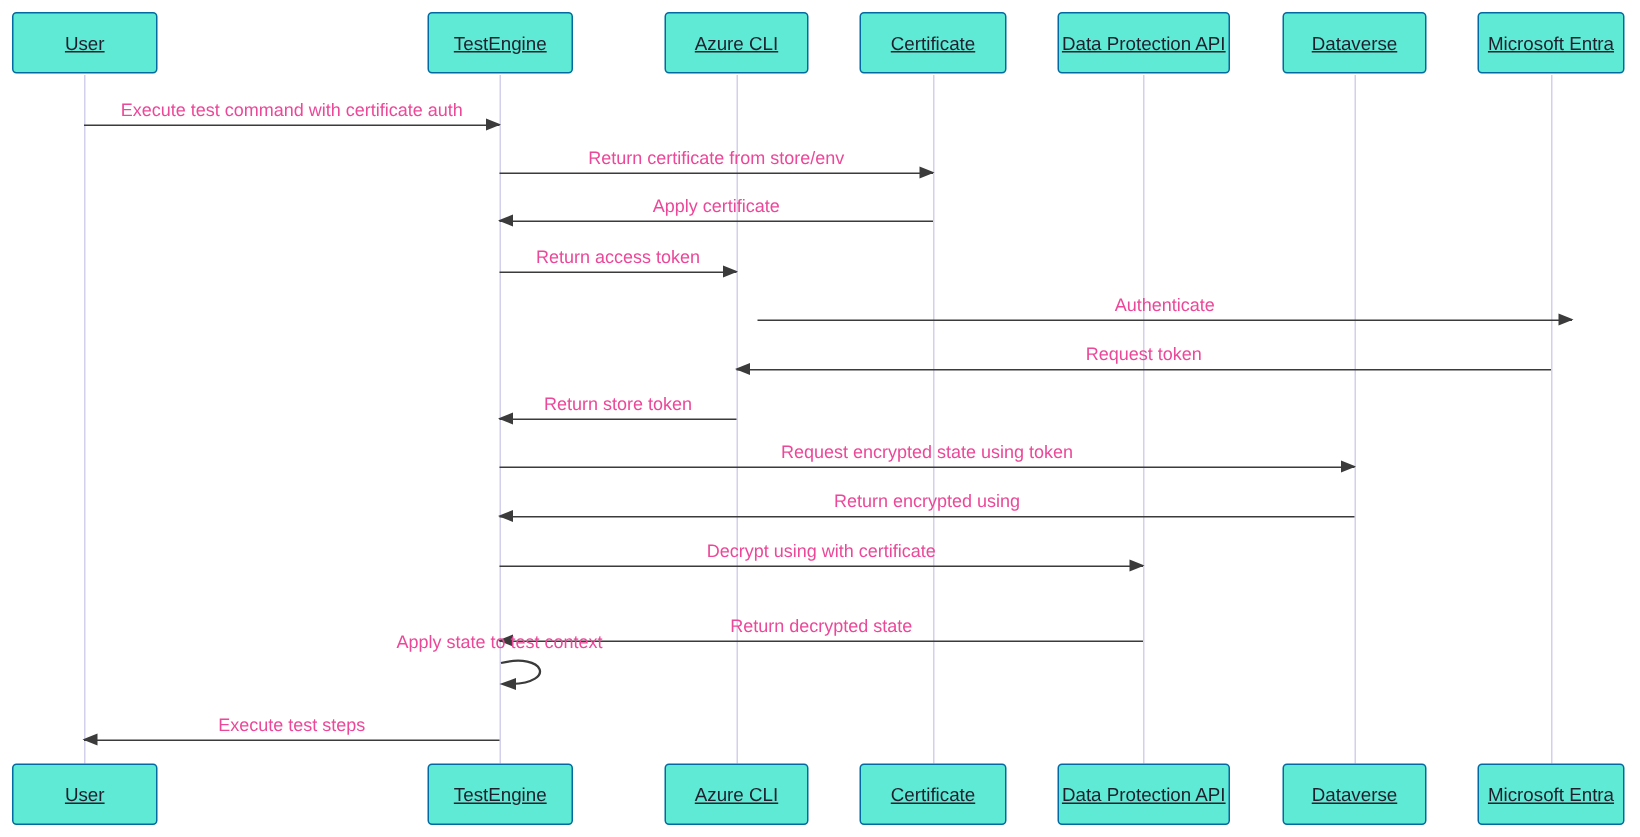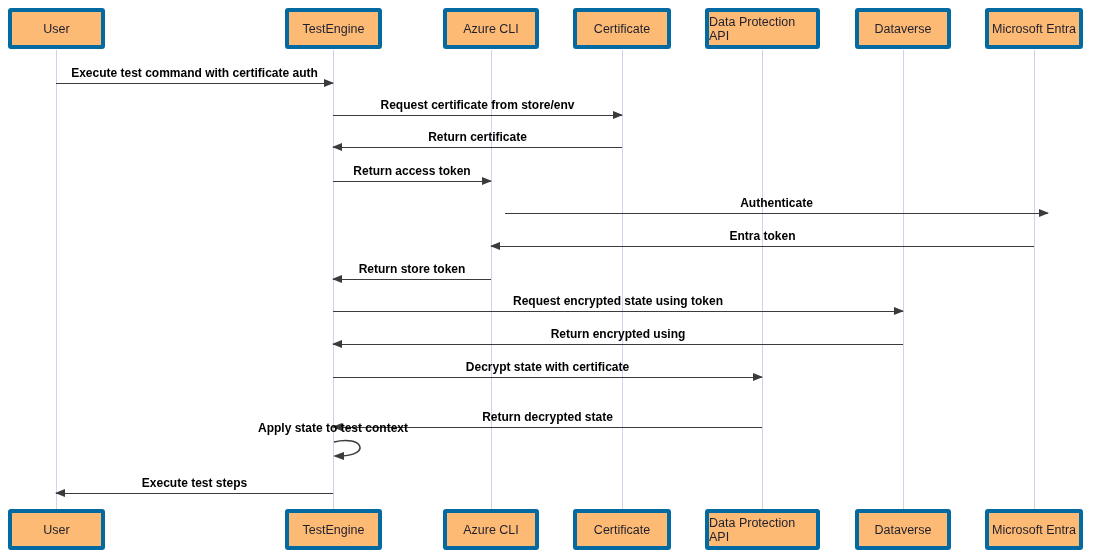--- a/index.html
+++ b/index.html
@@ -14,47 +14,47 @@
   .lifeline {
     position: absolute;
     top: 50px;
     height: 459px;
     width: 0;
     border-left: 1px solid #d3d0ec;
   }
   .participant {
     position: absolute;
     height: 41px;
-    background: #fdba74;
-    border: 4px solid #0369a1;
+    background: #5eead4;
+    border: 1px solid #0369a1;
     border-radius: 3px;
     display: flex;
     align-items: center;
     justify-content: center;
     box-sizing: border-box;
     font-size: 12.5px;
     color: #1f1f2e;
+    text-decoration: underline;
   }
   .participant.top { top: 8px; }
   .participant.bottom { top: 509px; }
   .msg {
     position: absolute;
     height: 0;
     border-top: 1.5px solid #3b3b3b;
   }
   .msg-label {
     position: absolute;
     bottom: 4px;
     left: 50%;
     transform: translateX(-50%);
     white-space: nowrap;
     font-size: 12px;
-    color: #000000;
+    color: #ec4899;
     background: transparent;
-    font-weight: bold;
   }
   .arrowhead {
     position: absolute;
     width: 0; height: 0;
     top: -5.5px;
   }
   .arrowhead.right {
     right: -1px;
     border-left: 10px solid #3b3b3b;
     border-top: 4.5px solid transparent;
@@ -130,61 +130,61 @@
   <div class="participant bottom" style="left:985px;width:98px">
       <span>Microsoft Entra</span>
     </div>
 
   <div class="msg" style="left:56px;top:83px;width:277px">
     <span class="msg-label">Execute test command with certificate auth</span>
     <span class="arrowhead right"></span>
   </div>
 
   <div class="msg" style="left:333px;top:115px;width:289px">
-    <span class="msg-label">Request certificate from store/env</span>
+    <span class="msg-label">Return certificate from store/env</span>
     <span class="arrowhead right"></span>
   </div>
 
   <div class="msg" style="left:333px;top:147px;width:289px">
-    <span class="msg-label">Return certificate</span>
+    <span class="msg-label">Apply certificate</span>
     <span class="arrowhead left"></span>
   </div>
 
   <div class="msg" style="left:333px;top:181px;width:158px">
     <span class="msg-label">Return access token</span>
     <span class="arrowhead right"></span>
   </div>
 
   <div class="msg" style="left:505px;top:213px;width:543px">
     <span class="msg-label">Authenticate</span>
     <span class="arrowhead right"></span>
   </div>
 
   <div class="msg" style="left:491px;top:246px;width:543px">
-    <span class="msg-label">Entra token</span>
+    <span class="msg-label">Request token</span>
     <span class="arrowhead left"></span>
   </div>
 
   <div class="msg" style="left:333px;top:279px;width:158px">
     <span class="msg-label">Return store token</span>
     <span class="arrowhead left"></span>
   </div>
 
   <div class="msg" style="left:333px;top:311px;width:570px">
     <span class="msg-label">Request encrypted state using token</span>
     <span class="arrowhead right"></span>
   </div>
 
   <div class="msg" style="left:333px;top:344px;width:570px">
     <span class="msg-label">Return encrypted using</span>
     <span class="arrowhead left"></span>
   </div>
 
   <div class="msg" style="left:333px;top:377px;width:429px">
-    <span class="msg-label">Decrypt state with certificate</span>
+    <span class="msg-label">Decrypt using with certificate</span>
     <span class="arrowhead right"></span>
   </div>
 
   <div class="msg" style="left:333px;top:427px;width:429px">
     <span class="msg-label">Return decrypted state</span>
     <span class="arrowhead left"></span>
   </div>
 
   <div class="self-msg" style="left:333px;top:437px">
     <span class="msg-label">Apply state to test context</span>

